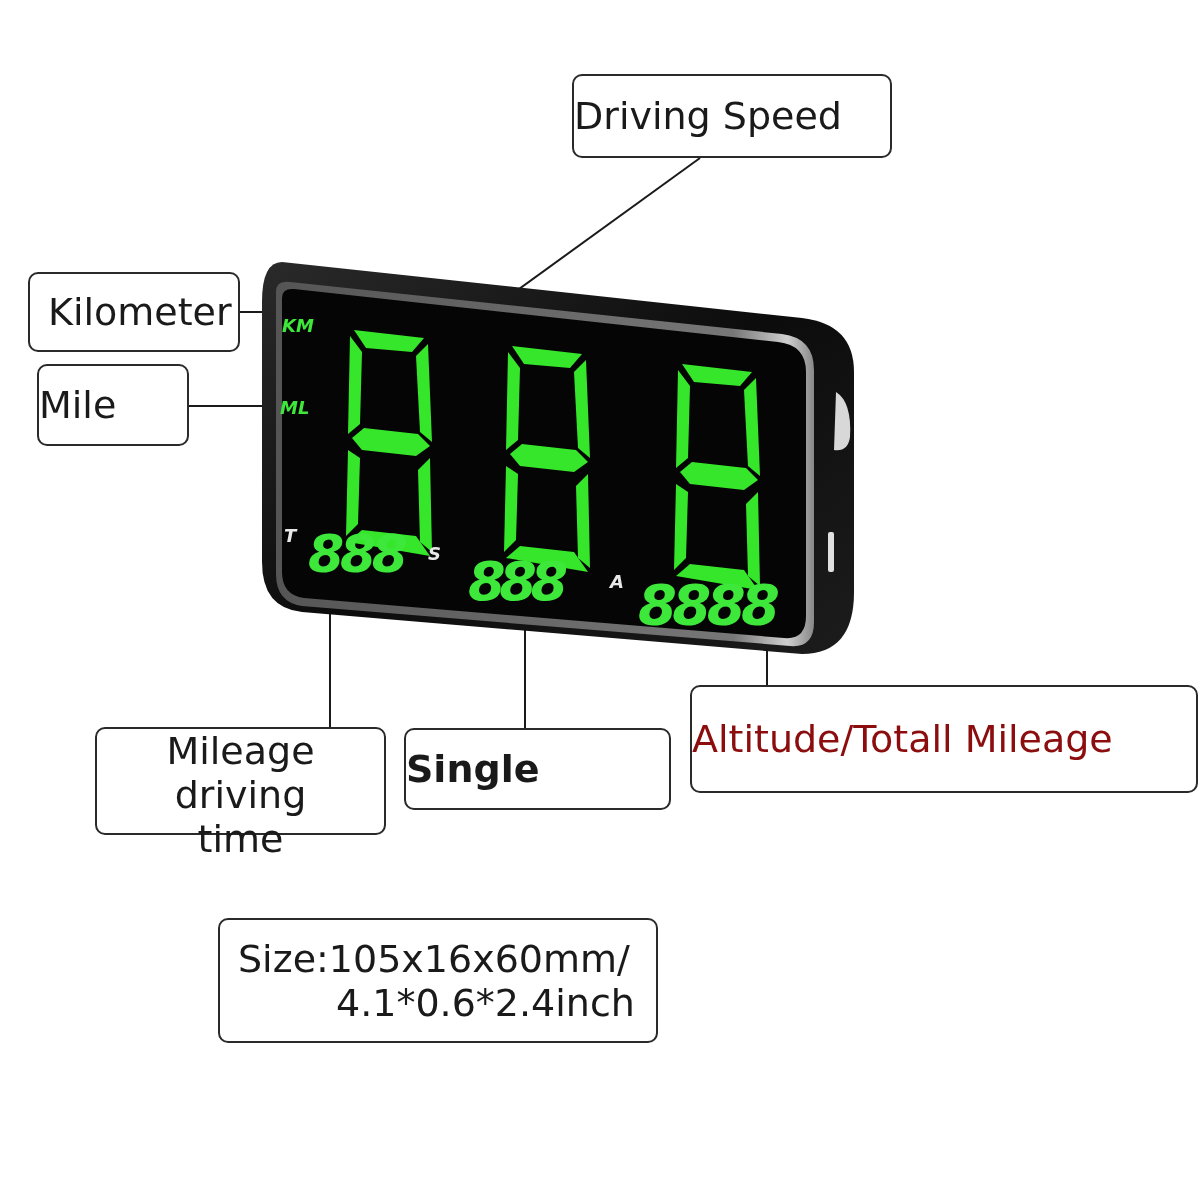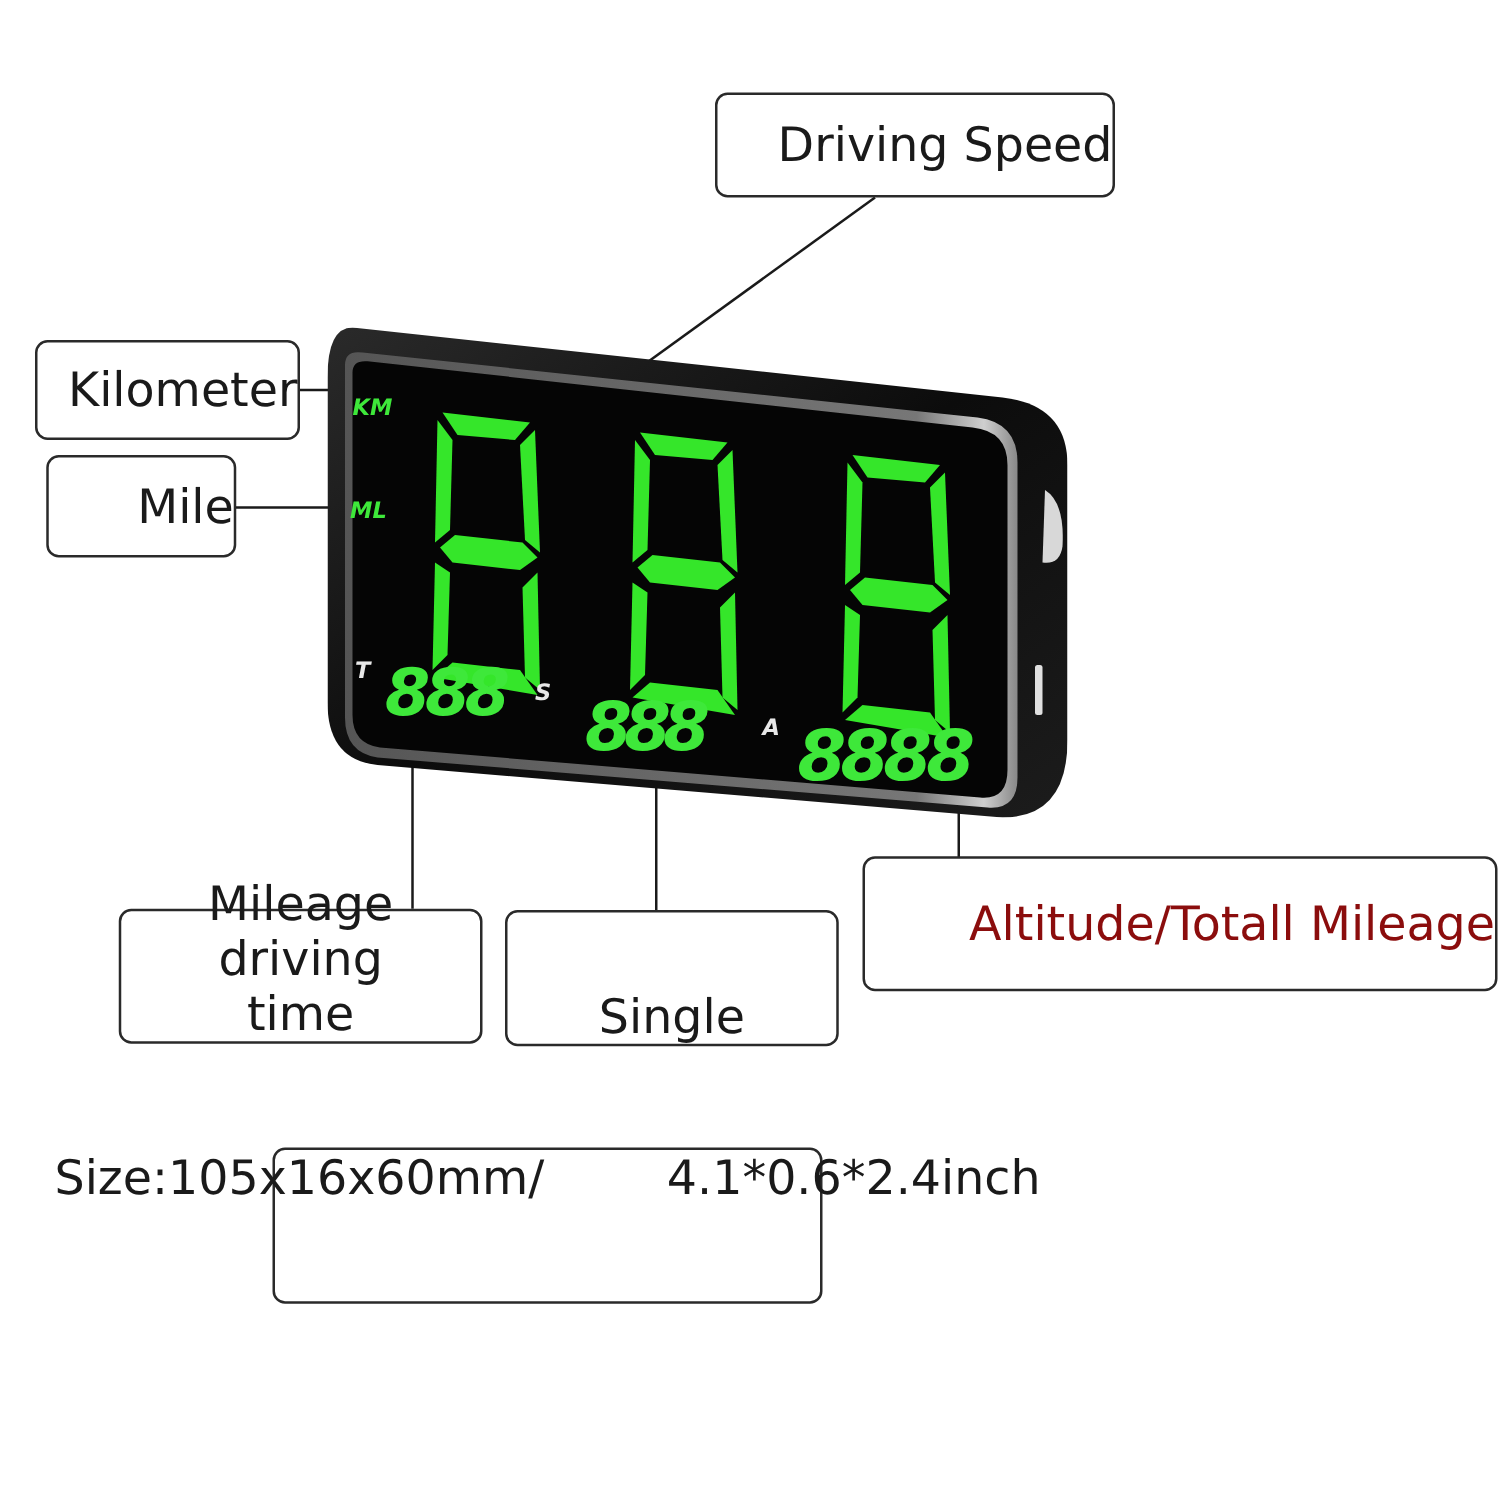--- a/index.html
+++ b/index.html
@@ -1,19 +1,19 @@
 <!DOCTYPE html>
 <html><head>
 <meta charset="utf-8">
 <style>
   html, body { margin:0; padding:0; background:#ffffff; }
   body { width:1200px; height:1200px; position:relative; overflow:hidden;
          font-family:"DejaVu Sans", "Liberation Sans", sans-serif; }
   .callout { position:absolute; border:2px solid #2a2a2a; border-radius:10px; background:#fff;
-             display:flex; align-items:center; justify-content:flex-end; text-align:center;
+             display:flex; align-items:center; justify-content:flex-start; text-align:center;
              color:#1a1a1a; font-size:38px; line-height:44px; box-sizing:border-box; }
   .device { position:absolute; left:262px; top:262px; width:592px; height:392px;font-style:italic; }
   .seg { fill:#35e62a; }
   .lbl { font-family:"DejaVu Sans", sans-serif; font-weight:bold; fill:#3ee83a; }
   .lblw { font-family:"DejaVu Sans", sans-serif; font-weight:bold; fill:#e8e8e8; }
 </style>
 </head>
 <body>
 
 <svg style="position:absolute; left:0; top:0;" width="1200" height="1200">
@@ -35,29 +35,29 @@
 
 <div class="callout" style="left:37px; top:364px; width:152px; height:82px;">
   <span>Mile</span>
 </div>
 
 <div class="callout" style="left:95px; top:727px; width:291px; height:108px; flex-direction:column;">
   <span>Mileage driving</span>
   <span>time</span>
 </div>
 
-<div class="callout" style="left:404px; top:728px; width:267px; height:109px; flex-direction:column;">
+<div class="callout" style="left:404px; top:728px; width:267px; height:82px; flex-direction:row;font-weight:bold;">
   <span>Single</span>
 </div>
 
 <div class="callout" style="left:690px; top:685px; width:508px; height:108px; color:#8b0d0d;">
   <span>Altitude/Totall Mileage</span>
 </div>
 
-<div class="callout" style="left:218px; top:918px; width:440px; height:125px; flex-direction:row; align-items:flex-start; justify-content:center; padding-left:0;">
+<div class="callout" style="left:218px; top:918px; width:440px; height:125px; flex-direction:column; align-items:flex-start; justify-content:center; padding-left:18px;">
   <span style="white-space:nowrap;">Size:105x16x60mm/</span>
   <span style="padding-left:98px; white-space:nowrap;text-align:right;">4.1*0.6*2.4inch</span>
 </div>
 
 <div class="device">
   <svg width="592" height="392" viewBox="0 0 592 392">
     <defs>
       <linearGradient id="bodyG" x1="0" y1="0" x2="1" y2="1">
         <stop offset="0" stop-color="#2a2a2a"></stop>
         <stop offset="0.5" stop-color="#0c0c0c"></stop>

